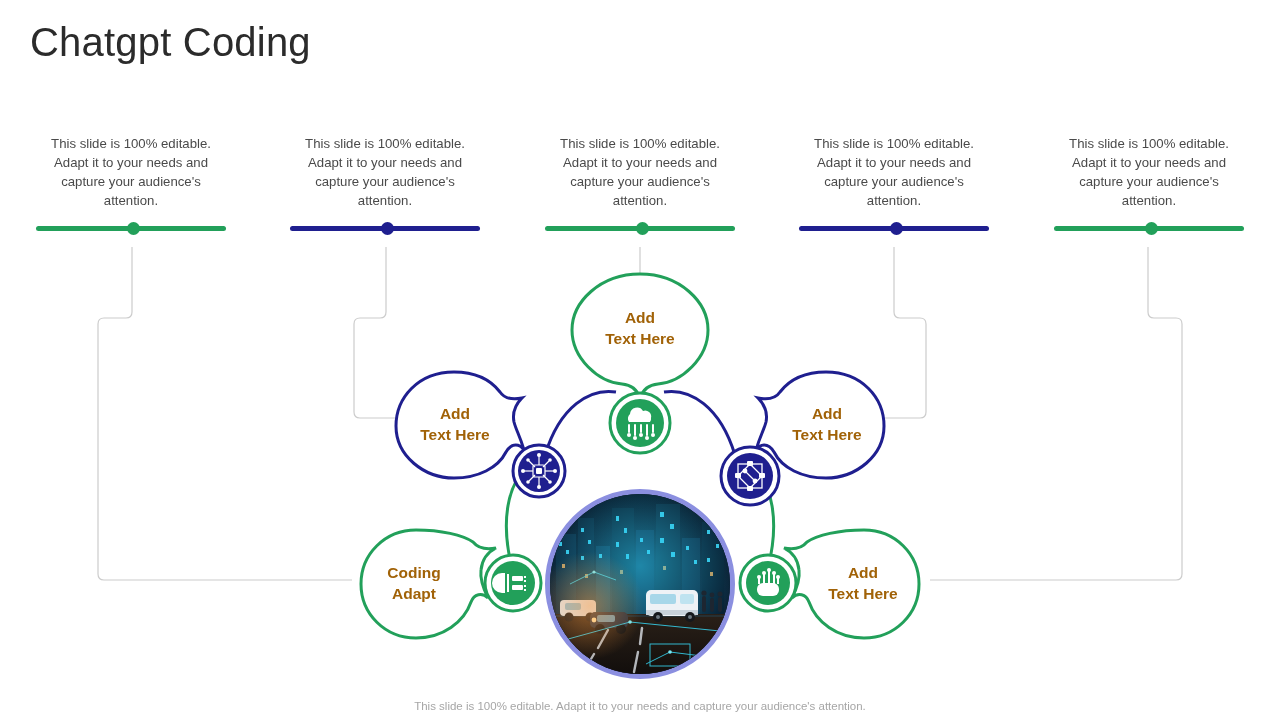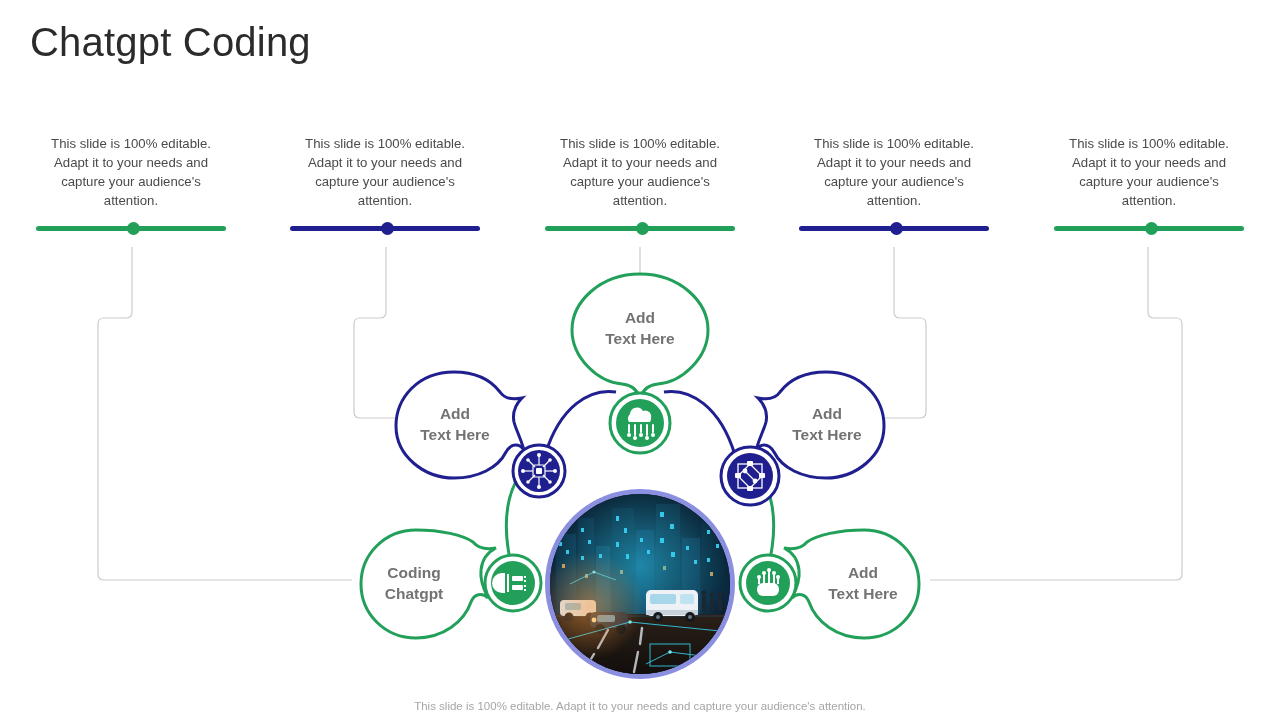--- a/index.html
+++ b/index.html
@@ -59,21 +59,21 @@
     position: absolute;
     left: 0; top: 0;
     width: 1280px; height: 720px;
   }
   .node-label {
     position: absolute;
     text-align: center;
     font-size: 15.5px;
     font-weight: bold;
     line-height: 21px;
-    color: #737373;
+    color: #a16207;
     transform: translate(-50%, -50%);
     white-space: nowrap;
     pointer-events: none;
   }
   #footer-note {
     position: absolute;
     left: 0; right: 0;
     top: 700px;
     text-align: center;
     font-size: 11.5px;
@@ -451,21 +451,21 @@
     <div>Text Here</div>
   </div>
 
   <div class="node-label" style="left:827px; top:424px;">
     <div>Add</div>
     <div>Text Here</div>
   </div>
 
   <div class="node-label" style="left:414px; top:583px;">
     <div>Coding</div>
-    <div>Chatgpt</div>
+    <div>Adapt</div>
   </div>
 
   <div class="node-label" style="left:863px; top:583px;">
     <div>Add</div>
     <div>Text Here</div>
   </div>
 
   <div id="footer-note">This slide is 100% editable. Adapt it to your needs and capture your audience's attention.</div>
 </div>
 

